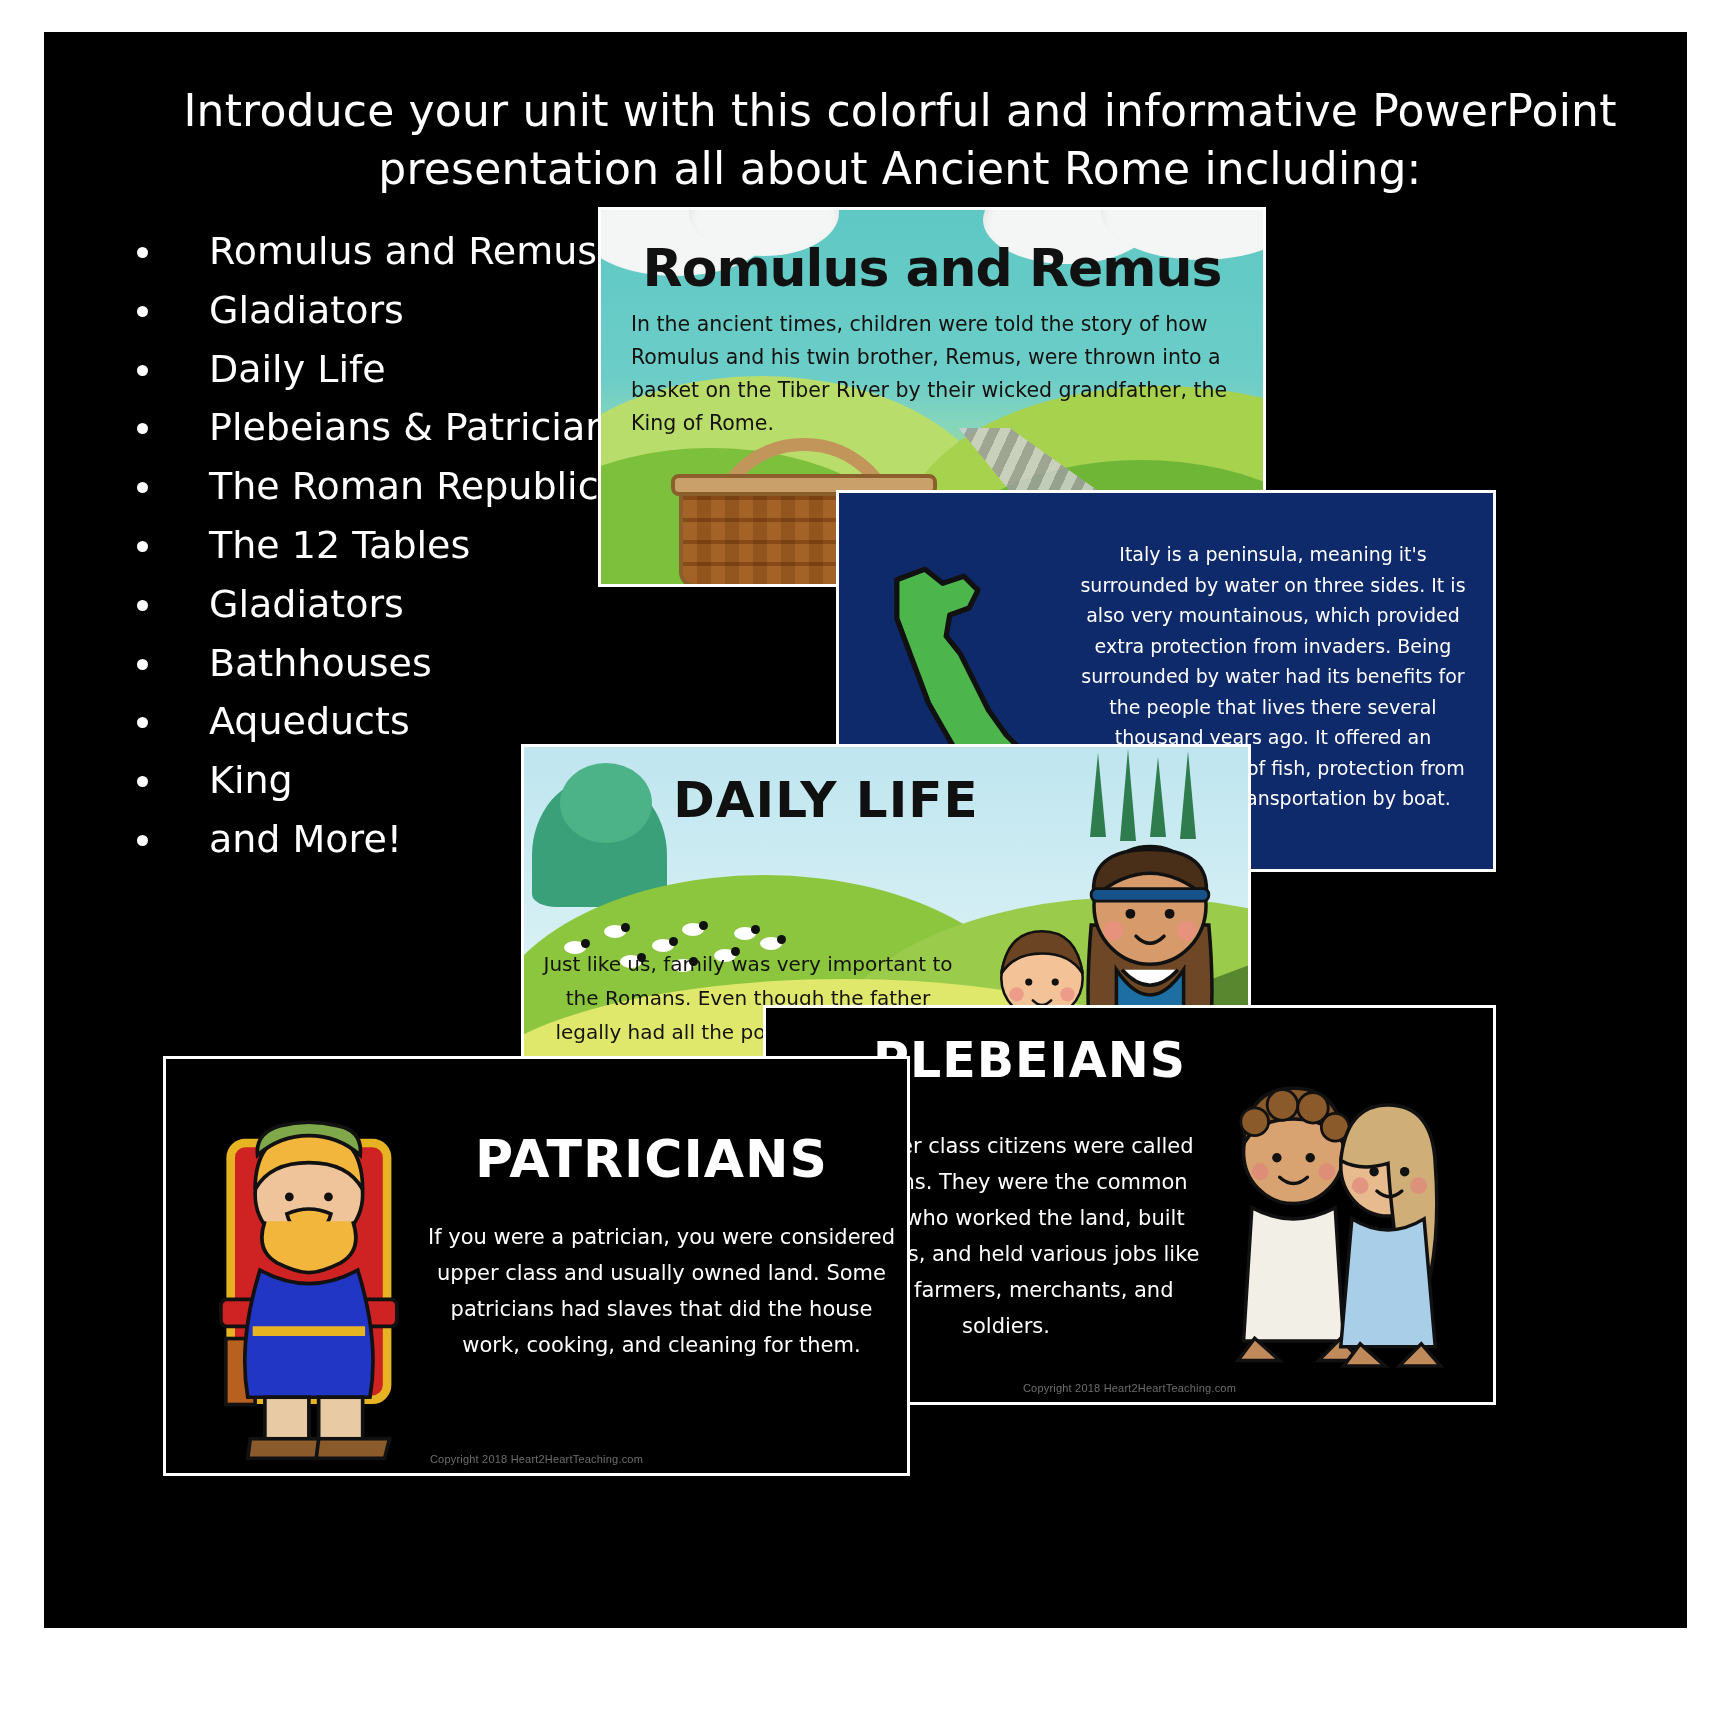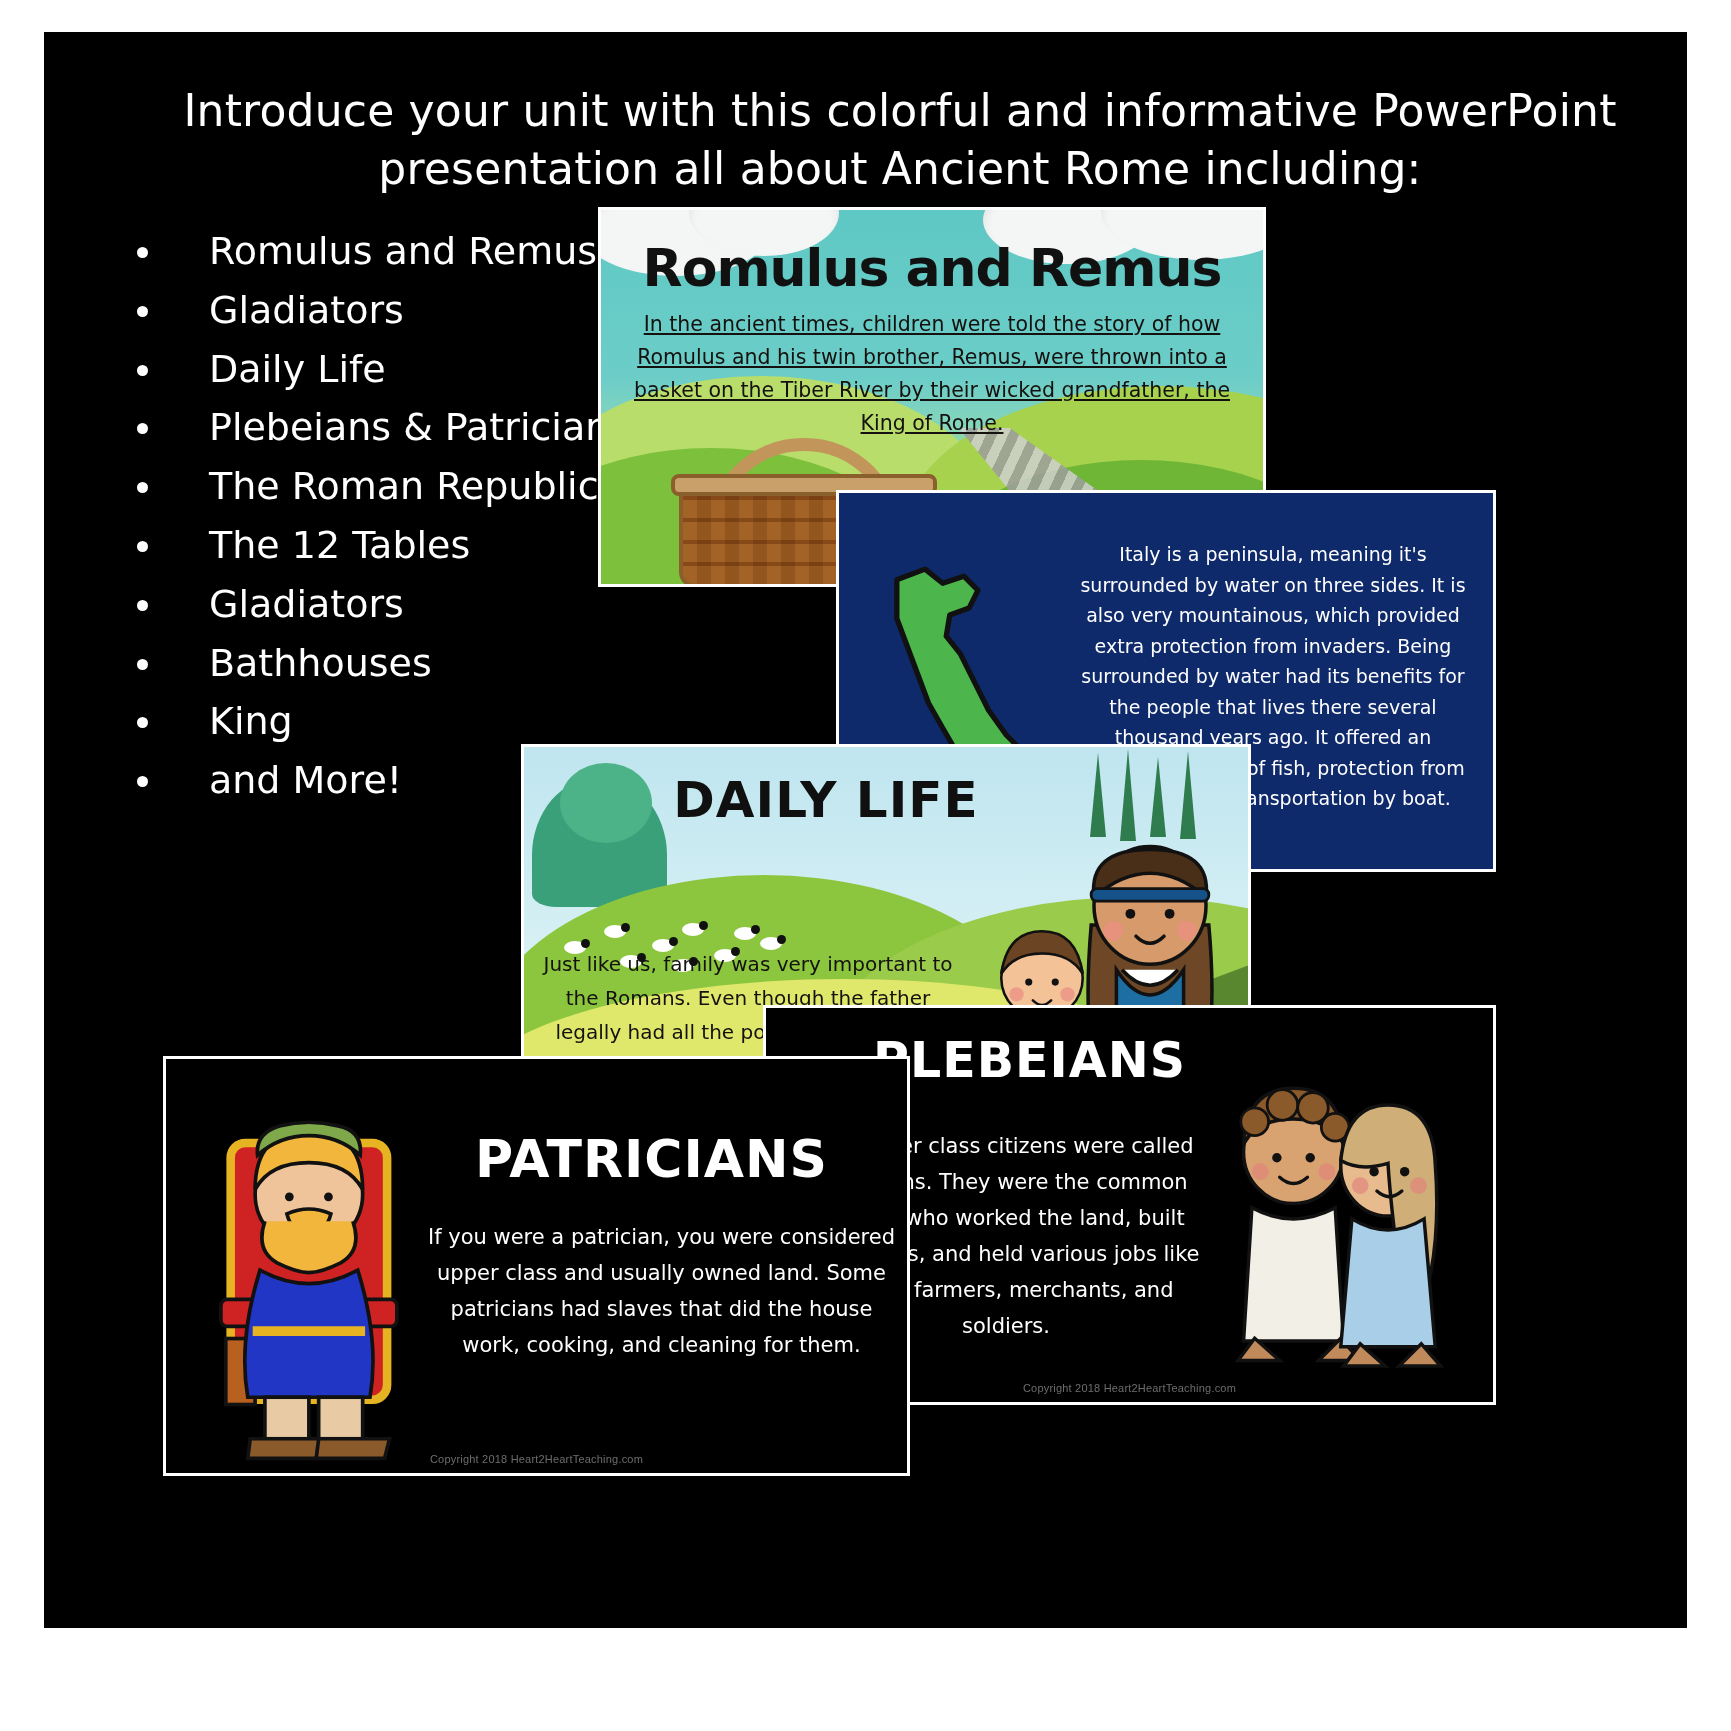--- a/index.html
+++ b/index.html
@@ -88,23 +88,23 @@
     box-shadow: 0 6px 10px rgba(0,0,0,.08) inset; }
   .rom-hill { position:absolute; border-radius:50% 50% 0 0; }
   .rom-title {
     position: absolute; left: 0; right: 0; top: 28px;
     text-align: center; color:#111;
     font-family: "DejaVu Sans", sans-serif;
     font-weight: 700; font-size: 52px; letter-spacing: -1px;
   }
   .rom-body {
     position: absolute; left: 30px; right: 30px; top: 98px;
-    text-align: center; color:#15110f;
+    color:#15110f;
     font-family: "DejaVu Sans", sans-serif;
-    font-size: 20.5px; line-height: 33px; text-decoration: underline;
+    font-size: 20.5px; line-height: 33px;
   }
   
   .basket { position:absolute; left:78px; top:228px; width:250px; height:150px; }
   .basket-body { position:absolute; left:0; top:42px; width:250px; height:108px;
      background: repeating-linear-gradient(90deg,#c99a5e 0 14px,#b5854a 14px 28px),
                  repeating-linear-gradient(0deg,#cfa469 0 18px,#a97b42 18px 22px);
      background-blend-mode: multiply;
      border:4px solid #8a5f2c; border-radius:6px 6px 16px 16px;}
   .basket-handle { position:absolute; left:28px; top:0; width:194px; height:96px;
      border:13px solid #c2955a; border-bottom:none;
@@ -228,20 +228,21 @@
 
     <ul class="bullets">
       <li><span class="dot"></span><span>Romulus and Remus</span></li>
       <li><span class="dot"></span><span>Gladiators</span></li>
       <li><span class="dot"></span><span>Daily Life</span></li>
       <li><span class="dot"></span><span>Plebeians &amp; Patricians</span></li>
       <li><span class="dot"></span><span>The Roman Republic</span></li>
       <li><span class="dot"></span><span>The 12 Tables</span></li>
       <li><span class="dot"></span><span>Gladiators</span></li>
       <li><span class="dot"></span><span>Bathhouses</span></li>
+      <li><span class="dot"></span><span>Aqueducts</span></li>
       <li><span class="dot"></span><span>King</span></li>
       <li><span class="dot"></span><span>and More!</span></li>
     </ul>
 
     <div class="slide" id="slide-romulus">
       <div class="rom-sky"></div>
       <div class="cloud" style="left:-20px;top:-26px;width:190px;height:92px;"></div>
       <div class="cloud" style="left:88px;top:-40px;width:150px;height:86px;"></div>
       <div class="cloud" style="left:382px;top:-34px;width:170px;height:88px;"></div>
       <div class="cloud" style="left:500px;top:-46px;width:200px;height:96px;"></div>

